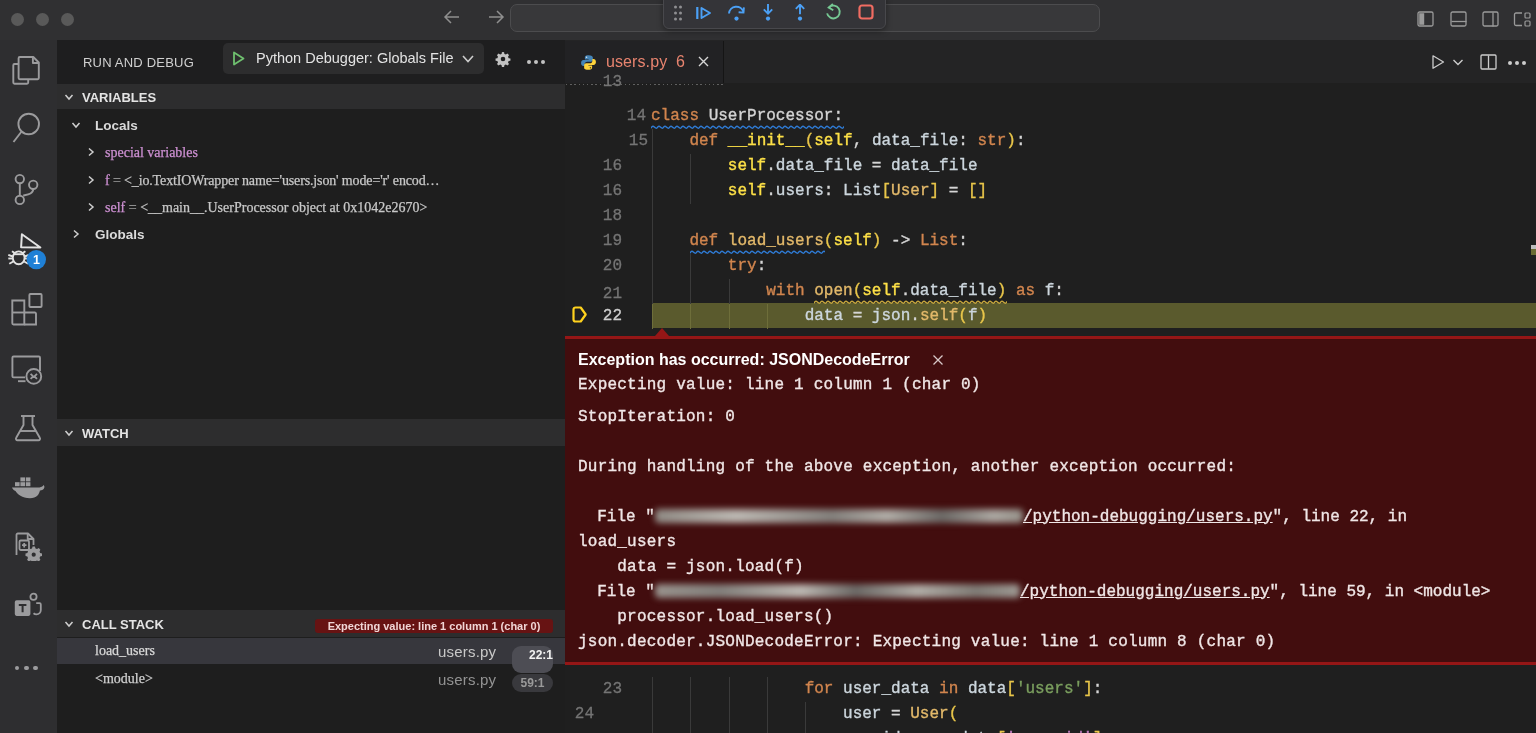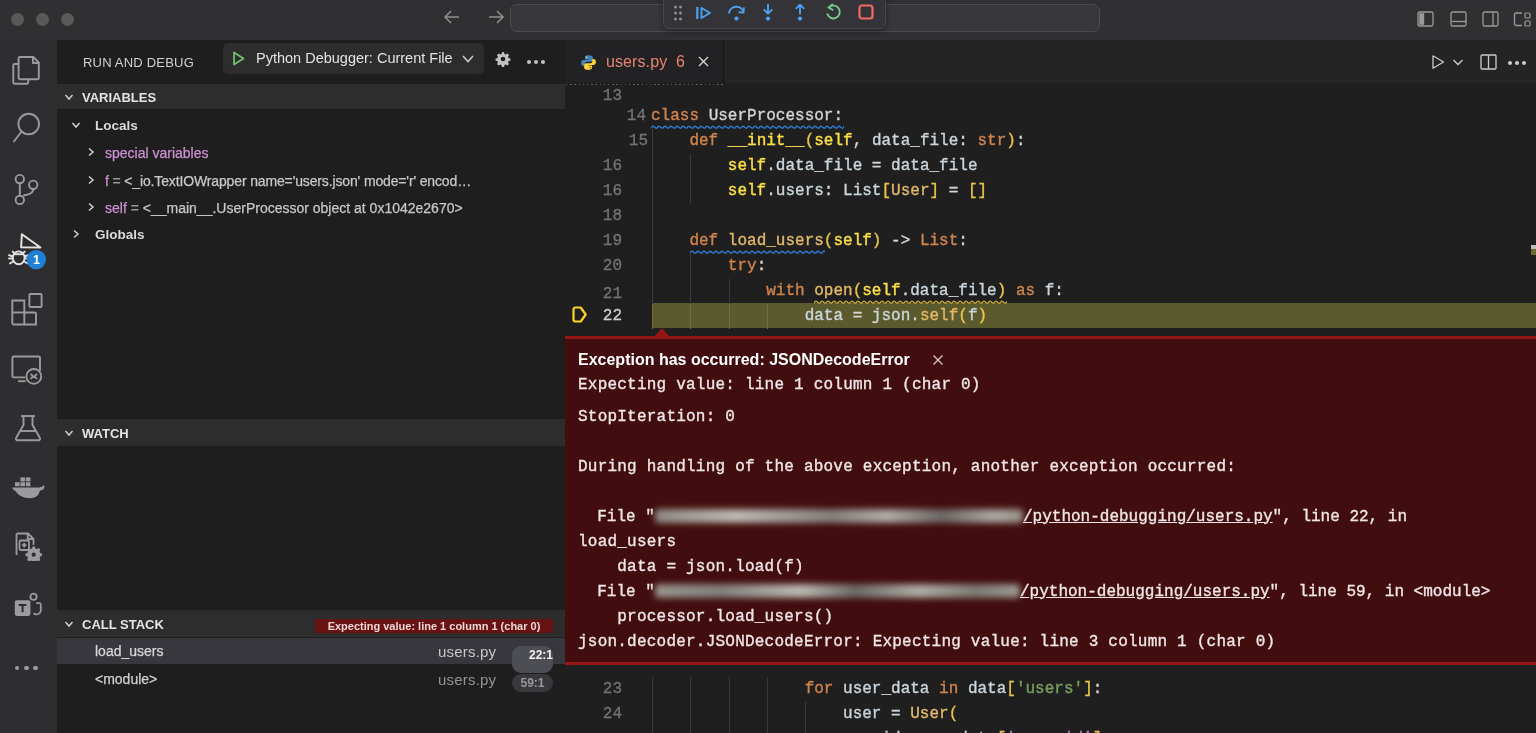--- a/index.html
+++ b/index.html
@@ -1,16 +1,16 @@
 <!DOCTYPE html>
 <html><head><meta charset="utf-8"><style>
 html,body{margin:0;padding:0;width:1536px;height:733px;overflow:hidden;background:#1f1f1f}
 .abs{position:absolute}
 .sans{font-family:"Liberation Sans",sans-serif}
-.mono{font-family:Liberation Sans, sans-serif;-webkit-text-stroke:.25px}
+.mono{font-family:Liberation Serif, serif;-webkit-text-stroke:.25px}
 .codeline{position:absolute;left:651px;font:16px/25px "Liberation Mono",monospace;white-space:pre;color:#d4d4d4;-webkit-text-stroke:.35px}
 .gut{position:absolute;width:40px;text-align:right;font:16px/25px "Liberation Mono",monospace;color:#747474;-webkit-text-stroke:.3px}
 .kw{color:#d1854e}.fn{color:#e3b96a}.br{color:#e9c64a}.sf{color:#fde047}.id{color:#ccd6dd}.op{color:#d6d6d6}.st{color:#7a9e5e}.wh{color:#d4d4d4}
 .guide{position:absolute;width:1px;background:#3a3a3a}
 .hdr{position:absolute;left:57px;width:508px;background:#2d2d2e;color:#e4e4e4;font:bold 13px "Liberation Sans",sans-serif}
 .hdrtxt{position:absolute;left:25px;top:50%;transform:translateY(-50%)}
 .chev{position:absolute}
 .exline{position:absolute;font:16px/25px "Liberation Mono",monospace;color:#f0e6e6;white-space:pre;-webkit-text-stroke:.35px}
 </style></head>
 <body>
@@ -189,21 +189,21 @@
 <div class="abs" style="left:33.2px;top:665.7px;width:4.6px;height:4.6px;border-radius:50%;background:#9b9b9d"></div>
 
 <div class="abs" id="sidebar" style="left:57px;top:40px;width:508px;height:693px;background:#1e1e1e"></div>
 <div class="abs" style="left:57px;top:40px;width:508px;height:44px;background:#1e1e1f"></div>
 <div class="abs sans" style="left:83px;top:55px;font-size:13px;letter-spacing:.2px;color:#d0d0d0">RUN AND DEBUG</div>
 
 <div class="abs" style="left:223px;top:43px;width:261px;height:31px;background:#2d2d2e;border-radius:5px"></div>
 <svg class="abs" style="left:230px;top:50px" width="17" height="17" viewBox="0 0 17 17">
     <path d="M4 2.5 L13.5 8.5 L4 14.5 Z" fill="none" stroke="#6fc06f" stroke-width="1.8" stroke-linejoin="round"></path>
   </svg>
-<div class="abs sans" style="left:256px;top:50px;font-size:14.5px;color:#e3e3e3">Python Debugger: Current File</div>
+<div class="abs sans" style="left:256px;top:50px;font-size:14.5px;color:#e3e3e3">Python Debugger: Globals File</div>
 <svg class="abs" style="left:461px;top:54px" width="14" height="10" viewBox="0 0 14 10">
     <path d="M2 2 L7 7.5 L12 2" stroke="#cccccc" stroke-width="1.6" fill="none"></path>
   </svg>
 
 <svg class="abs" style="left:494px;top:50px" width="18" height="18" viewBox="0 0 18 18">
     <g fill="#c2c2c2">
       <path d="M9 2.2 m-1.1 0 a8 8 0 0 1 2.2 0 l.3 1.8 a5.3 5.3 0 0 1 1.5.6 l1.5-1 a8 8 0 0 1 1.6 1.6 l-1 1.5 a5.3 5.3 0 0 1 .6 1.5 l1.8.3 a8 8 0 0 1 0 2.2 l-1.8.3 a5.3 5.3 0 0 1-.6 1.5 l1 1.5 a8 8 0 0 1-1.6 1.6 l-1.5-1 a5.3 5.3 0 0 1-1.5.6 l-.3 1.8 a8 8 0 0 1-2.2 0 l-.3-1.8 a5.3 5.3 0 0 1-1.5-.6 l-1.5 1 a8 8 0 0 1-1.6-1.6 l1-1.5 a5.3 5.3 0 0 1-.6-1.5 l-1.8-.3 a8 8 0 0 1 0-2.2 l1.8-.3 a5.3 5.3 0 0 1 .6-1.5 l-1-1.5 a8 8 0 0 1 1.6-1.6 l1.5 1 a5.3 5.3 0 0 1 1.5-.6 Z M9 6.7 a2.3 2.3 0 1 0 0 4.6 a2.3 2.3 0 0 0 0-4.6 Z"></path>
     </g>
   </svg>
 <div class="abs" style="left:527px;top:60px;width:4px;height:4px;border-radius:50%;background:#c2c2c2"></div>
@@ -304,32 +304,32 @@
 <div class="guide" style="left:652px;top:676.5px;height:57px"></div>
 <div class="guide" style="left:690px;top:676.5px;height:57px"></div>
 <div class="guide" style="left:729px;top:676.5px;height:57px"></div>
 <div class="guide" style="left:767px;top:676.5px;height:57px"></div>
 <div class="guide" style="left:805px;top:701.5px;height:32px"></div>
 <div class="guide" style="left:652px;top:303.5px;height:25px;background:#6e6e3a"></div>
 <div class="guide" style="left:690px;top:303.5px;height:25px;background:#6e6e3a"></div>
 <div class="guide" style="left:729px;top:303.5px;height:25px;background:#6e6e3a"></div>
 <div class="guide" style="left:767px;top:303.5px;height:25px;background:#6e6e3a"></div>
 
-<div class="gut" style="left:582px;top:84px">13</div>
+<div class="gut" style="left:582px;top:70px">13</div>
 <div class="gut" style="left:606px;top:103.5px">14</div>
 <div class="gut" style="left:608px;top:128.5px">15</div>
 <div class="gut" style="left:582px;top:153.5px">16</div>
 <div class="gut" style="left:582px;top:178.5px">16</div>
 <div class="gut" style="left:582px;top:203.5px">18</div>
 <div class="gut" style="left:582px;top:228.5px">19</div>
 <div class="gut" style="left:582px;top:253.5px">20</div>
 <div class="gut" style="left:582px;top:282px">21</div>
 <div class="gut" style="left:582px;top:303.5px;color:#cfcfcf">22</div>
 <div class="gut" style="left:582px;top:676.5px">23</div>
-<div class="gut" style="left:582px;top:701.5px">24</div>
+<div class="gut" style="left:554px;top:701.5px">24</div>
 
 <svg class="abs" style="left:571px;top:306px" width="17" height="19" viewBox="0 0 17 19">
       <path d="M2.5 3.5 a2 2 0 0 1 2-2 h5.2 l5 7 -5 7 H4.5 a2 2 0 0 1-2-2 Z" fill="none" stroke="#ffd21e" stroke-width="2.2" stroke-linejoin="round"></path>
     </svg>
 
 <div class="codeline" style="top:103.5px"><span class="kw">class</span> <span class="wh">UserProcessor:</span></div>
 <div class="codeline" style="top:128.5px">    <span class="kw">def</span> <span class="sf">__init__</span><span class="br">(</span><span class="sf">self</span><span class="op">,</span> <span class="id">data_file</span><span class="op">:</span> <span class="kw">str</span><span class="br">)</span><span class="op">:</span></div>
 <div class="codeline" style="top:153.5px">        <span class="sf">self</span><span class="op">.</span><span class="id">data_file</span> <span class="op">=</span> <span class="id">data_file</span></div>
 <div class="codeline" style="top:178.5px">        <span class="sf">self</span><span class="op">.</span><span class="id">users</span><span class="op">:</span> <span class="id">List</span><span class="br">[</span><span class="fn">User</span><span class="br">]</span> <span class="op">=</span> <span class="br">[]</span></div>
 <div class="codeline" style="top:228.5px">    <span class="kw">def</span> <span class="fn">load_users</span><span class="br">(</span><span class="sf">self</span><span class="br">)</span> <span class="op">-&gt;</span> <span class="kw">List</span><span class="op">:</span></div>
@@ -375,17 +375,17 @@
 <div class="abs" style="left:655px;top:509px;width:368px;height:14px;border-radius:4px;background:linear-gradient(90deg,#8f8a84,#bcb8b2 22%,#83807c 48%,#b0aca6 63%,#6b6865 78%,#aba7a1 92%,#959189);filter:blur(3px)"></div>
 <div class="exline" style="left:1023px;top:504.5px;text-decoration:underline">/python-debugging/users.py</div>
 <div class="exline" style="left:1272.6px;top:504.5px">", line 22, in</div>
 <div class="exline" style="left:578px;top:529.5px;letter-spacing:.22px">load_users</div>
 <div class="exline" style="left:578px;top:554.5px;letter-spacing:.22px">    data = json.load(f)</div>
 <div class="exline" style="left:578px;top:579.5px">  File "</div>
 <div class="abs" style="left:655px;top:584px;width:365px;height:14px;border-radius:4px;background:linear-gradient(90deg,#99938d,#83807c 18%,#bcb8b2 40%,#6b6865 55%,#b0aca6 72%,#7f7b75 88%,#9e9a94);filter:blur(3px)"></div>
 <div class="exline" style="left:1020px;top:579.5px;text-decoration:underline">/python-debugging/users.py</div>
 <div class="exline" style="left:1269.6px;top:579.5px">", line 59, in &lt;module&gt;</div>
 <div class="exline" style="left:578px;top:604.5px;letter-spacing:.22px">    processor.load_users()</div>
-<div class="exline" style="left:578px;top:629.5px;letter-spacing:.22px">json.decoder.JSONDecodeError: Expecting value: line 3 column 1 (char 0)</div>
+<div class="exline" style="left:578px;top:629.5px;letter-spacing:.22px">json.decoder.JSONDecodeError: Expecting value: line 1 column 8 (char 0)</div>
 </div>
 
 <div class="abs" style="left:1531px;top:245px;width:5px;height:3.5px;background:#bdbdbd"></div>
 <div class="abs" style="left:1531px;top:248.5px;width:5px;height:6.5px;background:#6b6b33"></div>
 
 </body></html>

